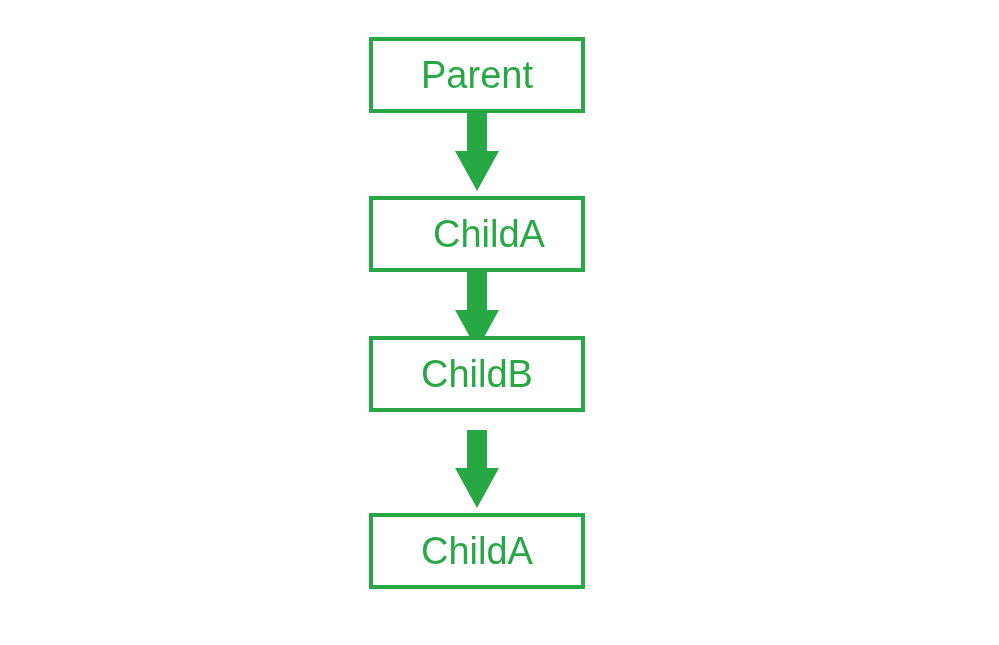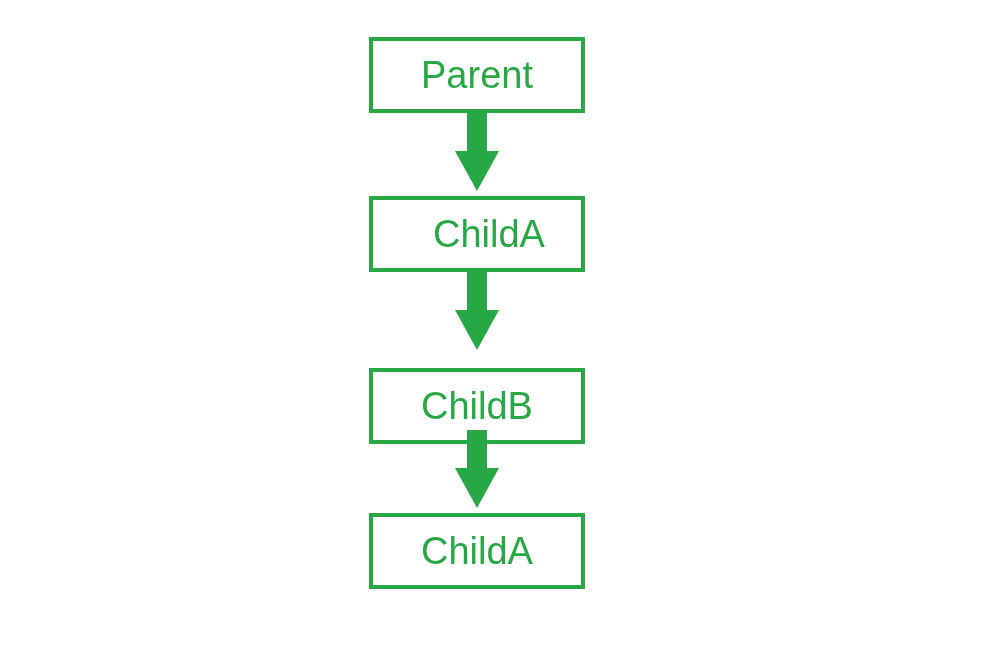--- a/index.html
+++ b/index.html
@@ -66,21 +66,21 @@
   </svg>
 
   <div class="node" style="top:196px;padding-left:24px;">
     <span>ChildA</span>
   </div>
 
   <svg class="arrow" style="top:272px;" viewBox="0 0 44 78" aria-hidden="true">
     <polygon points="12,0 32,0 32,38 44,38 22,78 0,38 12,38" fill="currentColor"></polygon>
   </svg>
 
-  <div class="node" style="top:368px;">
+  <div class="node" style="top:336px;">
     <span>ChildB</span>
   </div>
 
   <svg class="arrow" style="top:430px;" viewBox="0 0 44 78" aria-hidden="true">
     <polygon points="12,0 32,0 32,38 44,38 22,78 0,38 12,38" fill="currentColor"></polygon>
   </svg>
 
   <div class="node" style="top:513px;">
     <span>ChildA</span>
   </div>

